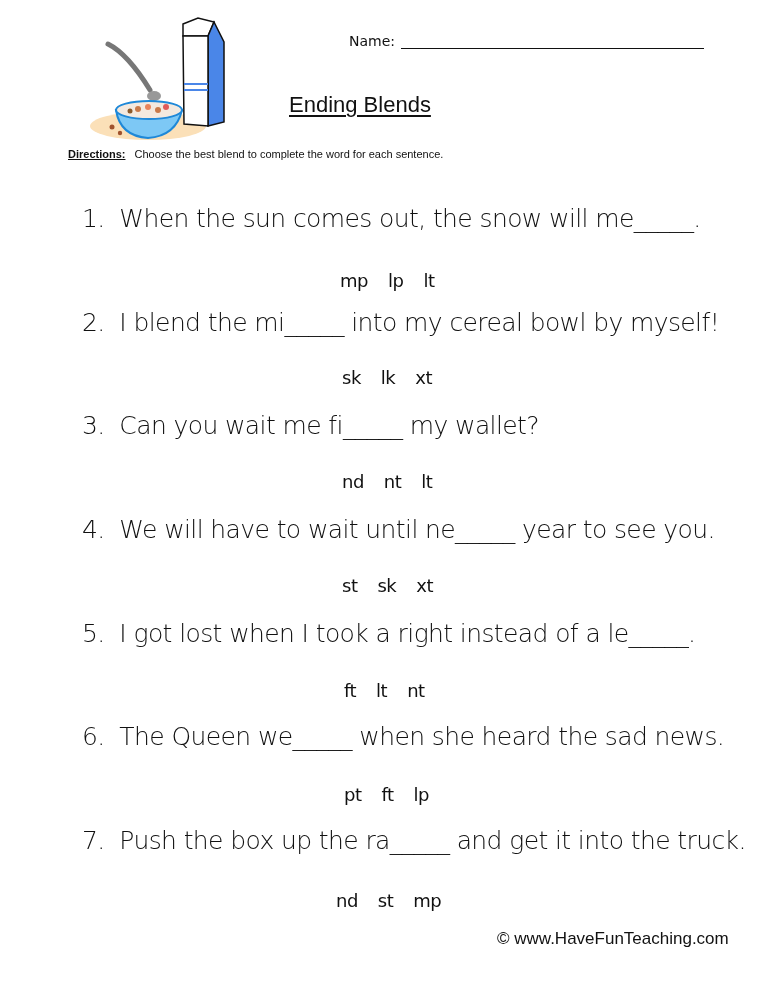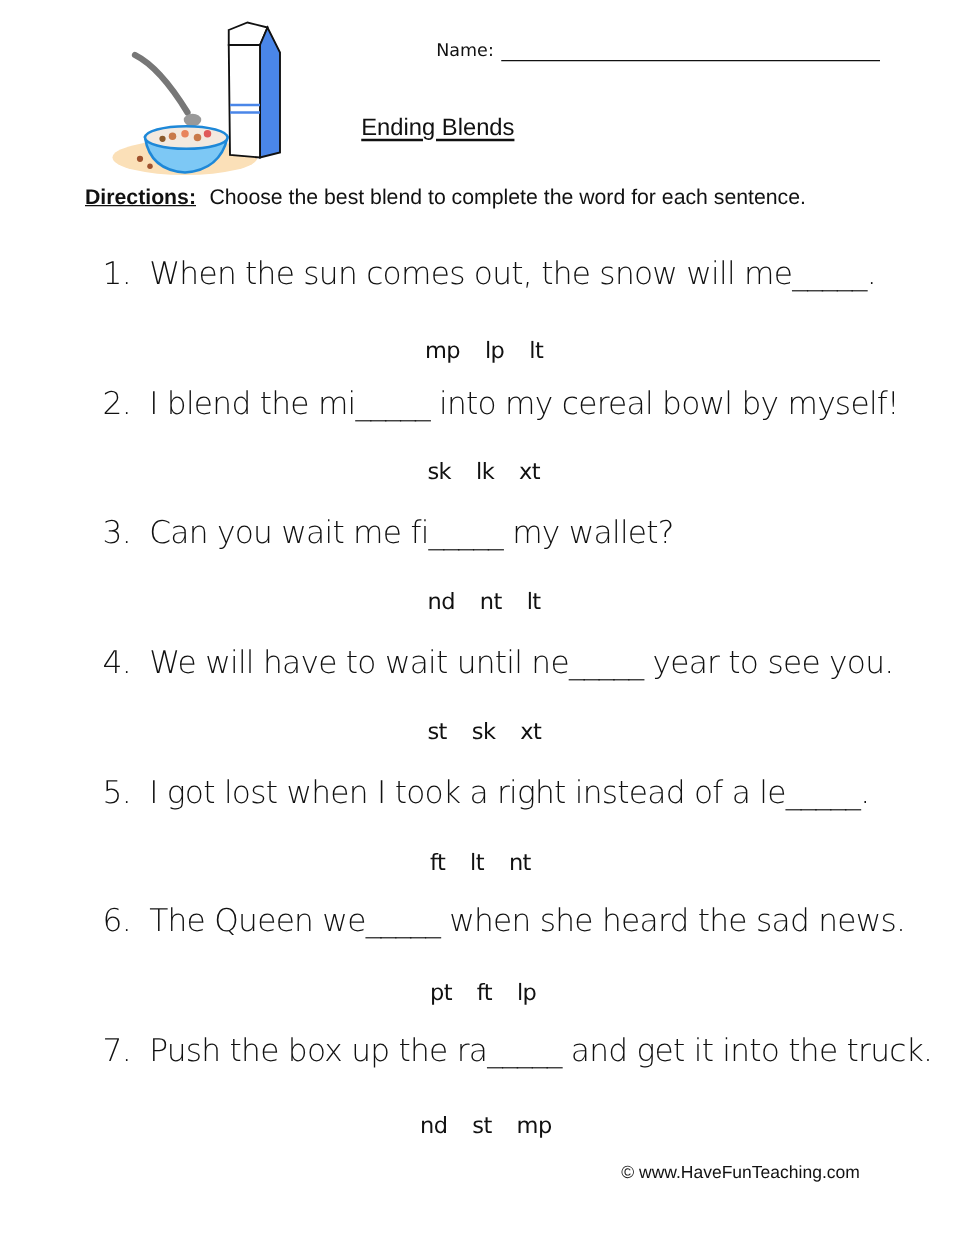--- a/index.html
+++ b/index.html
@@ -1,26 +1,26 @@
 <!DOCTYPE html>
 <html><head>
   <meta charset="utf-8">
   <style>
     html, body { margin: 0; padding: 0; background: #ffffff; }
     body { width: 772px; height: 1000px; position: relative; overflow: hidden; font-family: "Liberation Sans", sans-serif; color: #111; }
     .illus { position: absolute; left: 88px; top: 14px; width: 150px; height: 130px; }
     .name-row { position: absolute; left: 349px; top: 32px; font-family: "DejaVu Sans", sans-serif; font-size: 14px; display: flex; align-items: center; }
     .name-line { display: inline-block; width: 303px; border-bottom: 1.5px solid #111; margin-left: 6px; height: 16px; }
-    .title { position: absolute; left: 289px; top: 92px; font-family: "Liberation Sans", sans-serif; font-size: 19px; text-decoration: underline; text-underline-offset: 3px; text-decoration-thickness: 1.5px; }
-    .directions { position: absolute; left: 68px; top: 148px; font-size: 17px; font-family: "Liberation Sans", sans-serif; }
+    .title { position: absolute; left: 289px; top: 92px; font-family: "Liberation Sans", sans-serif; font-size: 22px; text-decoration: underline; text-underline-offset: 3px; text-decoration-thickness: 1.5px; }
+    .directions { position: absolute; left: 68px; top: 148px; font-size: 11px; font-family: "Liberation Sans", sans-serif; }
     .directions .lbl { font-weight: bold; text-decoration: underline; margin-right: 6px; }
     .q { position: absolute; left: 82px; font-family: "DejaVu Sans", sans-serif; font-weight: 200; font-size: 25px; letter-spacing: -0.6px; white-space: nowrap; transform-origin: left center; }
     .opts { position: absolute; font-family: "DejaVu Sans", sans-serif; font-size: 18px; letter-spacing: -0.5px; white-space: nowrap; }
     .opts span { display: inline-block; margin-right: 20px; margin-top: 10px; }
-    .footer { position: absolute; left: 497px; top: 929px; font-size: 14px; font-family: "Liberation Sans", sans-serif; }
+    .footer { position: absolute; left: 497px; top: 929px; font-size: 17px; font-family: "Liberation Sans", sans-serif; }
   </style>
 </head>
 <body>
 
 <svg class="illus" viewBox="0 0 150 130">
   <ellipse cx="60" cy="112" rx="58" ry="14" fill="#fbe0b8"></ellipse>
   <circle cx="24" cy="113" r="2.5" fill="#a0522d"></circle>
   <circle cx="32" cy="119" r="2.2" fill="#a0522d"></circle>
   <polygon points="95,10 110,4 126,8 120,22 95,22" fill="#ffffff" stroke="#111" stroke-width="1.5"></polygon>
   <polygon points="120,22 126,8 136,28 136,108 120,112" fill="#4a86e8" stroke="#111" stroke-width="1.5"></polygon>

